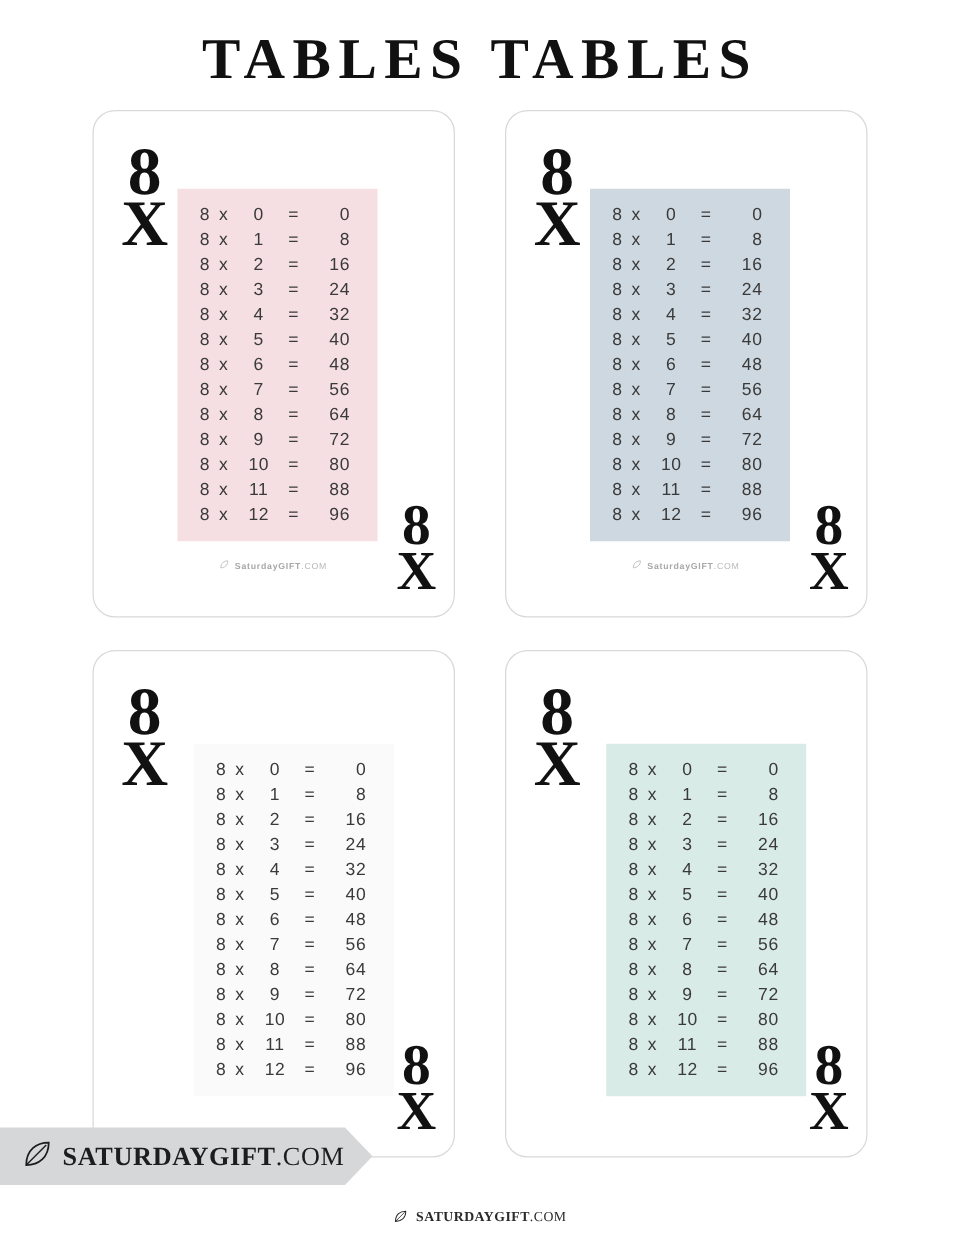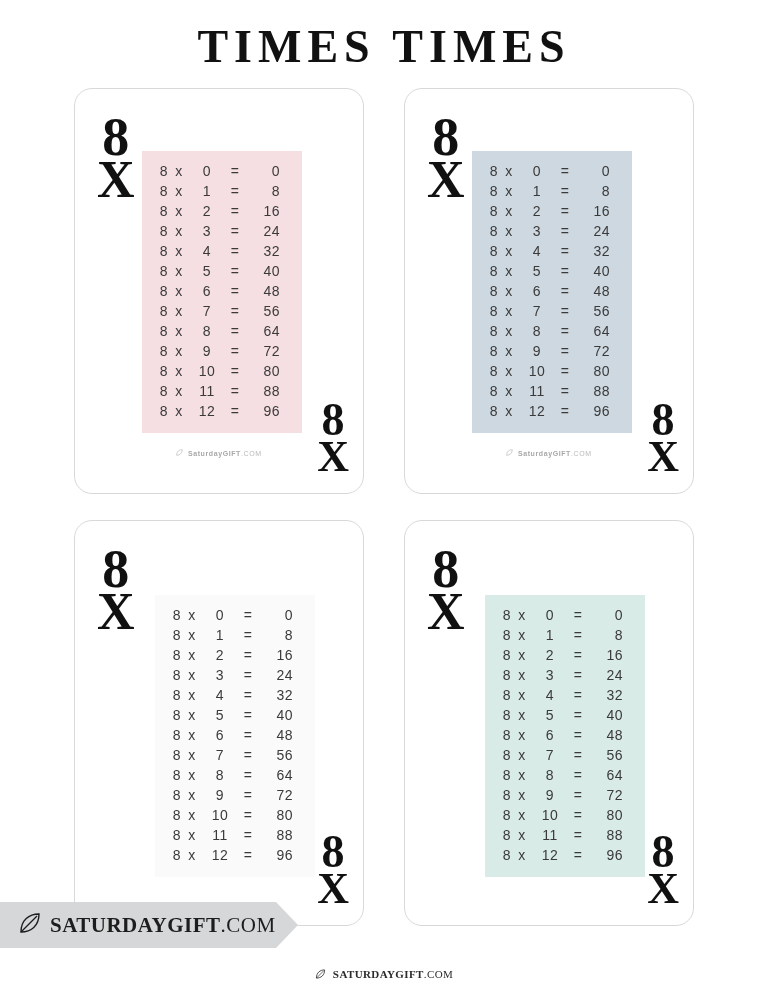--- a/index.html
+++ b/index.html
@@ -173,21 +173,21 @@
     font-size: 11px;
     color: #2b2b2b;
     letter-spacing: 0.4px;
   }
   .footer .f-leaf { margin-right: 4px; }
   .footer .f-bold { font-weight: bold; }
 </style>
 </head>
 <body>
 
-<h1 class="page-title">TIMES TIMES</h1>
+<h1 class="page-title">TABLES TABLES</h1>
 
 <div class="cards">
 
   <div class="card">
     <div class="deco deco-tl">
       <span class="d-num">8</span>
       <span class="d-x">X</span>
     </div>
     <div class="table-block" style="background:#f6dfe2; top:62px; left:67px;">
       <div class="eq-row">

